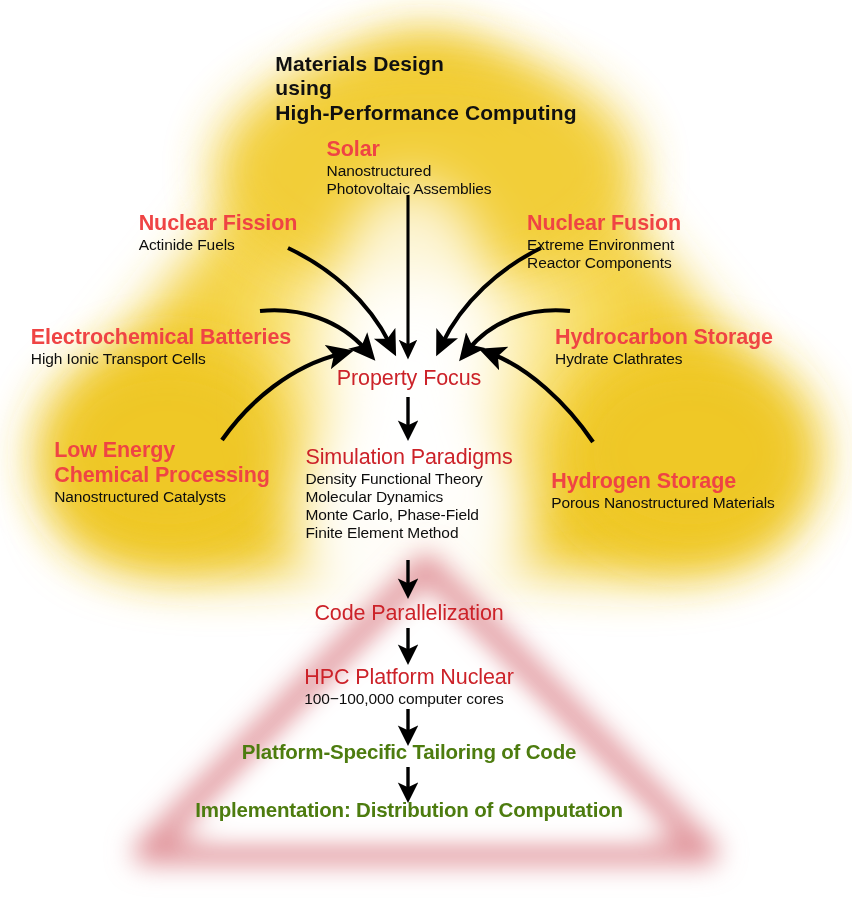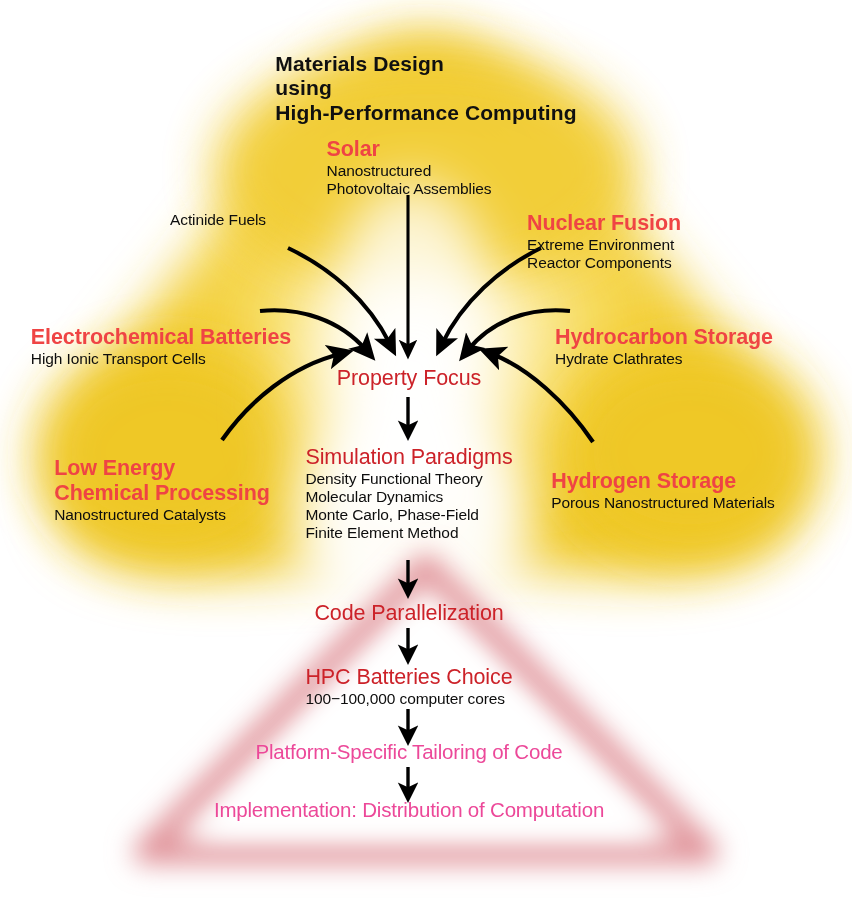--- a/index.html
+++ b/index.html
@@ -60,22 +60,22 @@
     letter-spacing: -0.1px;
   }
   .t-head-red {
     font-size: 21.5px;
     font-weight: normal;
     color: #cc2229;
     letter-spacing: -0.1px;
   }
   .t-head-red-lg {
     font-size: 20.5px;
-    font-weight: normal;
-    color: #ec4899;
+    font-weight: bold;
+    color: #4d7c0f;
     letter-spacing: -0.2px;
   }
   .t-sub {
     font-size: 15.5px;
     font-weight: normal;
     color: #0d0d0d;
     letter-spacing: -0.1px;
   }
   .t-sub-line {
     display: block;
@@ -184,40 +184,41 @@
     <div class="t-title">High-Performance Computing</div>
   </div>
 
   <div class="node center-node" style="left:409px; top:137px;">
     <div class="t-head-cyan">Solar</div>
     <div class="t-sub t-sub-line">Nanostructured</div>
     <div class="t-sub t-sub-line">Photovoltaic Assemblies</div>
   </div>
 
   <div class="node center-node" style="left:218px; top:211px;">
+    <div class="t-head-cyan">Nuclear Fission</div>
     <div class="t-sub t-sub-line">Actinide Fuels</div>
   </div>
 
   <div class="node center-node" style="left:161px; top:325px;">
     <div class="t-head-cyan">Electrochemical Batteries</div>
     <div class="t-sub t-sub-line">High Ionic Transport Cells</div>
   </div>
 
   <div class="node center-node" style="left:604px; top:211px;">
     <div class="t-head-cyan">Nuclear Fusion</div>
     <div class="t-sub t-sub-line">Extreme Environment</div>
     <div class="t-sub t-sub-line">Reactor Components</div>
   </div>
 
   <div class="node center-node" style="left:664px; top:325px;">
     <div class="t-head-cyan">Hydrocarbon Storage</div>
     <div class="t-sub t-sub-line">Hydrate Clathrates</div>
   </div>
 
-  <div class="node center-node" style="left:162px; top:438px;margin-top:18px;">
+  <div class="node center-node" style="left:162px; top:438px;">
     <div class="t-head-cyan">Low Energy</div>
     <div class="t-head-cyan">Chemical Processing</div>
     <div class="t-sub t-sub-line">Nanostructured Catalysts</div>
   </div>
 
   <div class="node center-node" style="left:663px; top:469px;">
     <div class="t-head-cyan">Hydrogen Storage</div>
     <div class="t-sub t-sub-line">Porous Nanostructured Materials</div>
   </div>
 
@@ -231,21 +232,21 @@
 
   <div class="node center-node" style="left:409px; top:445px;">
     <div class="t-head-red">Simulation Paradigms</div>
     <div class="t-sub t-sub-line">Density Functional Theory</div>
     <div class="t-sub t-sub-line">Molecular Dynamics</div>
     <div class="t-sub t-sub-line">Monte Carlo, Phase-Field</div>
     <div class="t-sub t-sub-line">Finite Element Method</div>
   </div>
 
   <div class="node center-node" style="left:409px; top:665px;">
-    <div class="t-head-red">HPC Batteries Choice</div>
+    <div class="t-head-red">HPC Platform Nuclear</div>
     <div class="t-sub t-sub-line">100−100,000 computer cores</div>
   </div>
 
   <div class="node center-node" style="left:409px; top:740px;">
     <div class="t-head-red-lg">Platform-Specific Tailoring of Code</div>
   </div>
 
   <div class="node center-node" style="left:409px; top:798px;">
     <div class="t-head-red-lg">Implementation: Distribution of Computation</div>
   </div>

